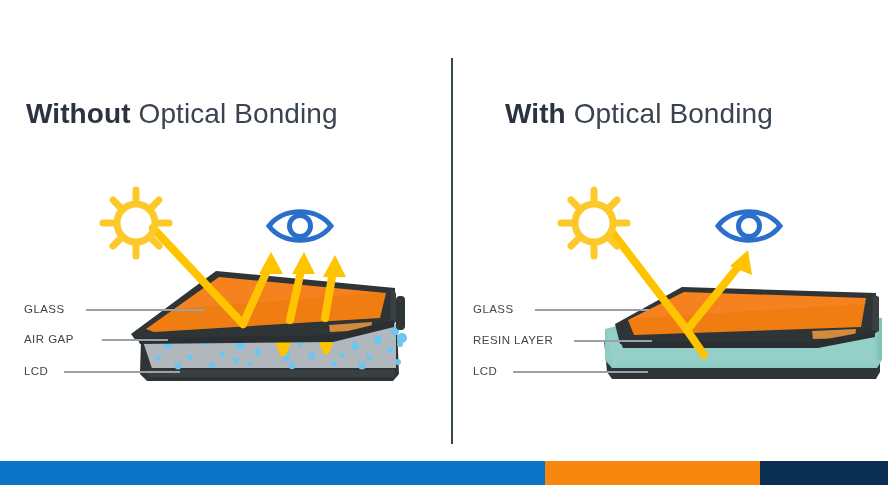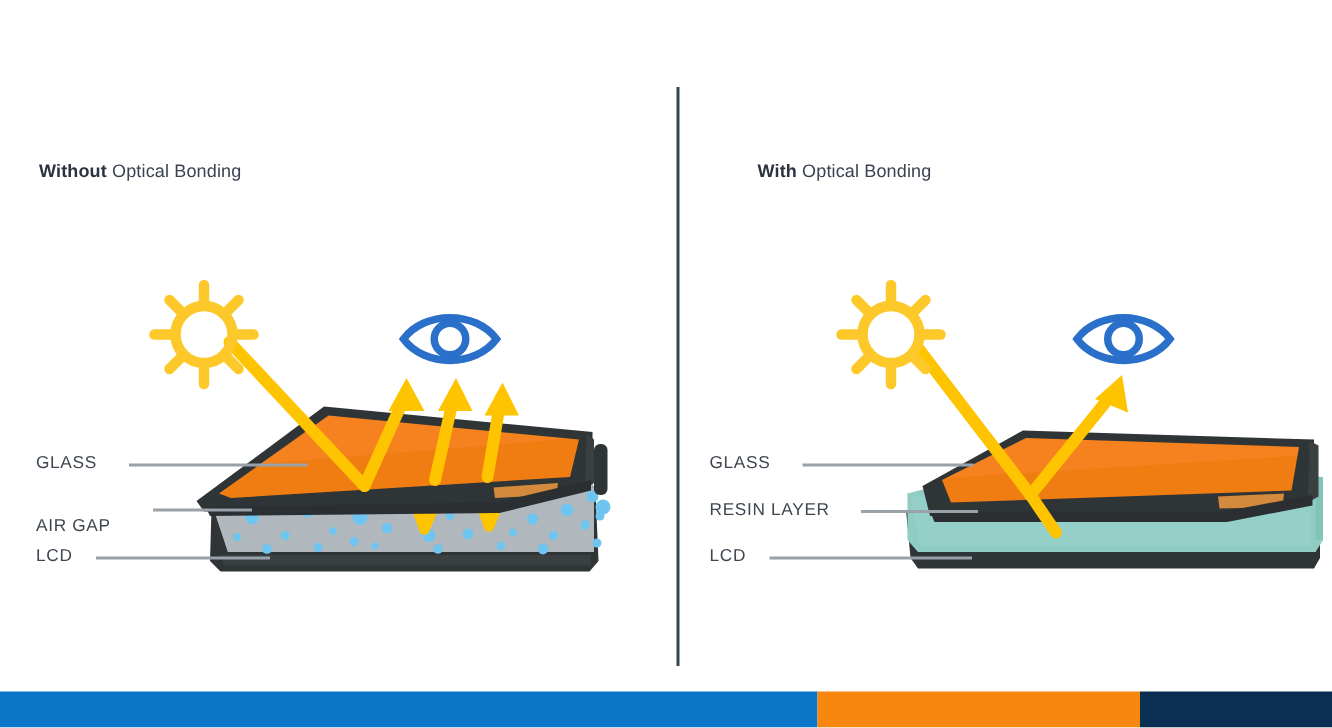--- a/index.html
+++ b/index.html
@@ -36,21 +36,21 @@
     left: 451px;
     top: 58px;
     width: 2px;
     height: 386px;
     background: #35474f;
   }
 
   
   .title {
     position: absolute;
-    font-size: 12px;
+    font-size: 28px;
     line-height: 24px;
     color: #2b3340;
     letter-spacing: 0.1px;
     white-space: nowrap;
   }
   .title .strong { font-weight: 700; }
   .title .light  { font-weight: 400; color: #3a4350; }
   .title-left  { left: 26px; top: 102px; }
   .title-right { left: 505px; top: 102px; }
 
@@ -64,21 +64,21 @@
     white-space: nowrap;
   }
   .leader {
     position: absolute;
     height: 1.5px;
     background: #9aa1a9;
   }
 
   
   .lbl-l-glass   { left: 24px; top: 303px; }
-  .lbl-l-airgap  { left: 24px; top: 333px; margin-top: 12px; }
+  .lbl-l-airgap  { left: 24px; top: 333px; }
   .lbl-l-lcd     { left: 24px; top: 365px; }
   .ld-l-glass    { left: 86px;  top: 309px; width: 119px; }
   .ld-l-airgap   { left: 102px; top: 339px; width: 66px;  }
   .ld-l-lcd      { left: 64px;  top: 371px; width: 116px; }
 
   
   .art {
     position: absolute;
     top: 0;
     left: 0;

